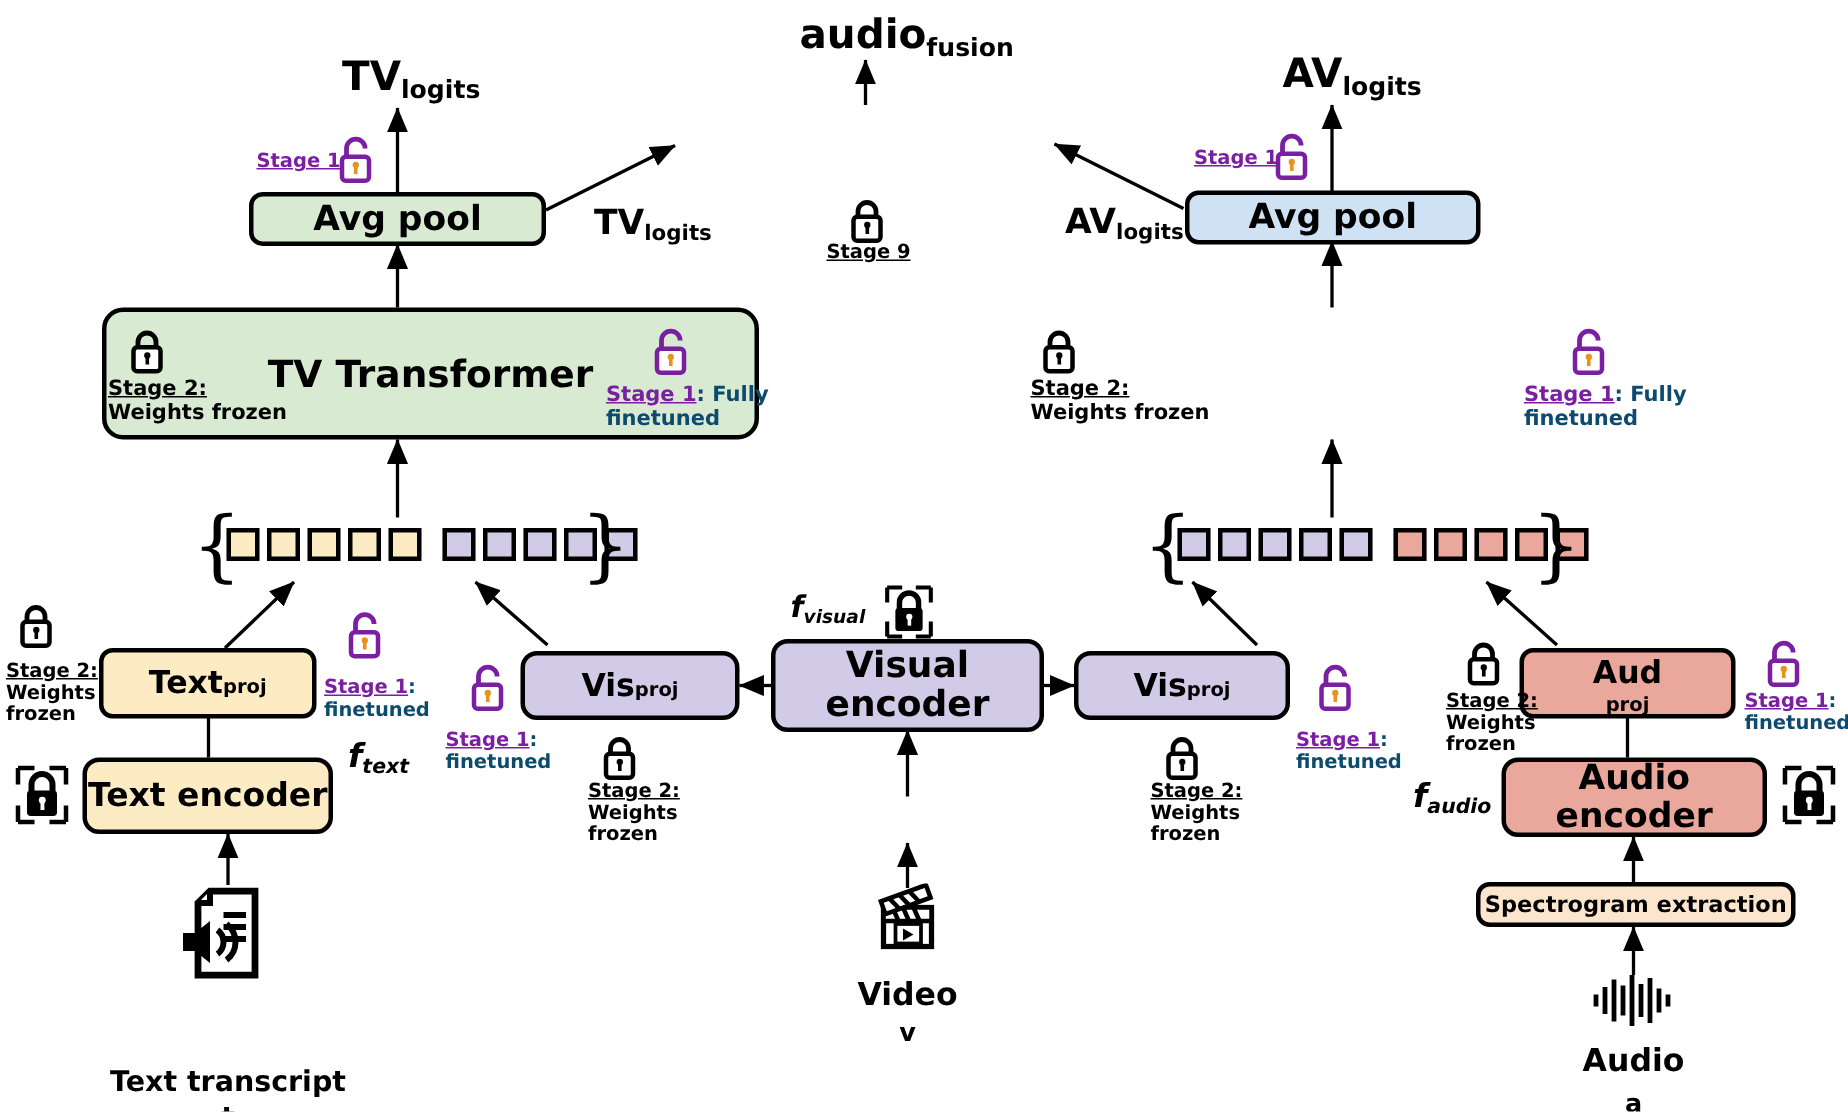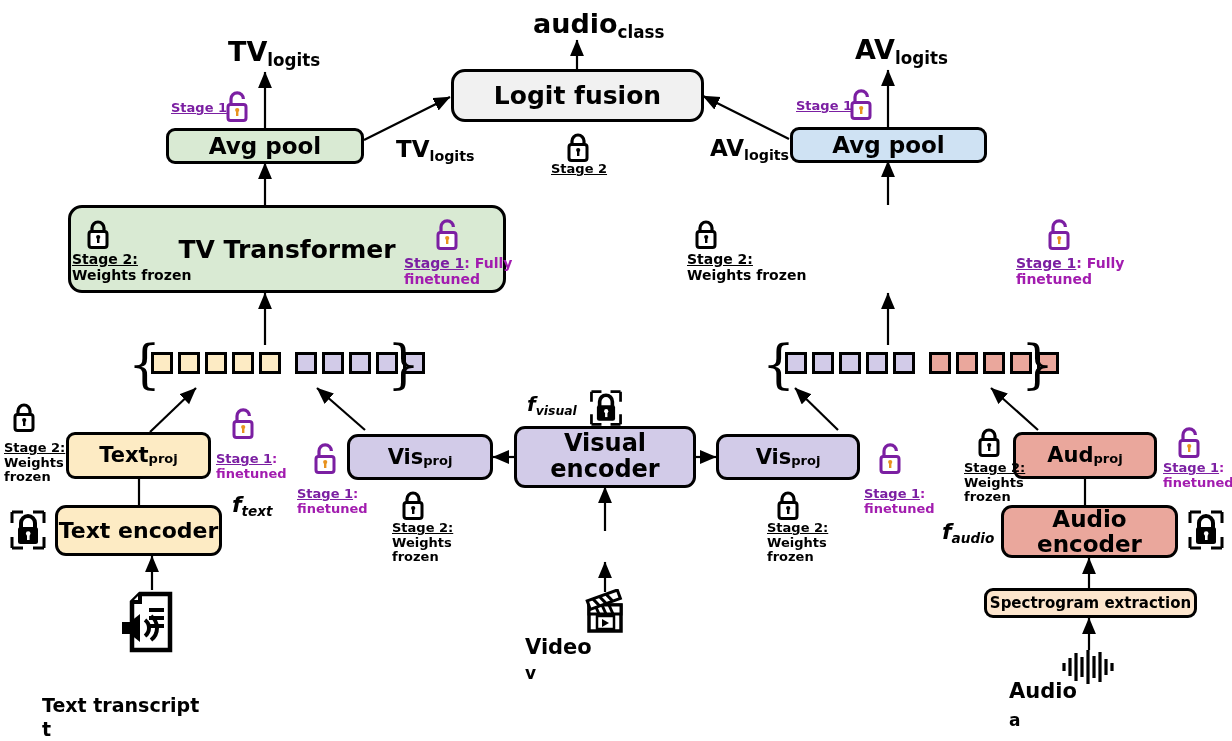--- a/index.html
+++ b/index.html
@@ -14,43 +14,43 @@
   .r-lg{border-radius:14px;}
   .r-md{border-radius:11px;}
   .r-sm{border-radius:9px;}
 
   .c-green{background:#d9ead3;}
   .c-blue{background:#cfe2f3;}
   .c-grey{background:#f1f1f1;}
   .c-cream{background:#fce5cd;}
   .c-yellow{background:#fdebc4;}
   .c-purple{background:#d2cbe8;align-items:center;}
-  .c-salmon{background:#eaa79c;}
+  .c-salmon{background:#eaa79c;flex-direction:column;}
   .mathlbl{position:absolute;z-index:4;font-weight:700;white-space:nowrap;}
   .sub{font-size:.62em;vertical-align:baseline;position:relative;top:.30em;font-weight:700;}
   .ital{font-style:italic;}
 
   
   .ann{position:absolute;z-index:6;white-space:nowrap;line-height:1.12;font-weight:700;}
   .ann .s1{color:#7b1fa2;text-decoration:underline;}
   .ann .s2{color:#000;text-decoration:underline;}
-  .ann .ft{color:#a21caf;}
+  .ann .ft{color:#0c4a6e;}
   .ann .wf{color:#000;}
 
   .lockwrap{position:absolute;z-index:6;}
 
   
   .tokrow{position:absolute;z-index:3;display:flex;align-items:center;}
   .tok{width:22px;height:22px;border:3px solid #000;box-sizing:border-box;margin-right:5px;}
   .tok.gap{margin-right:14px;}
   .brace{position:absolute;z-index:3;font-size:52px;font-weight:400;
          font-family:"DejaVu Serif","Liberation Serif",serif;line-height:1;}
 
   .iconbox{position:absolute;z-index:4;}
-  .cap{position:absolute;z-index:4;text-align:left;font-weight:700;line-height:1.25;}
+  .cap{position:absolute;z-index:4;text-align:center;font-weight:700;line-height:1.25;margin-top:16px;}
 </style>
 </head>
 <body>
 
 <div id="stage">
 
   <svg class="edges" viewBox="0 0 1232 741">
     <defs>
       <marker id="ah" markerWidth="9" markerHeight="9" refX="7.4" refY="3.2" orient="auto">
         <path d="M0,0 L7.6,3.2 L0,6.4 z" fill="#000"></path>
@@ -104,38 +104,37 @@
       <line x1="1089" y1="588" x2="1089" y2="558"></line>
 
       <line x1="1089" y1="650" x2="1089" y2="618"></line>
     </g>
   </svg>
 
   <div class="mathlbl" style="left:228px;top:36px;font-size:27px;">
     <span>TV</span><span class="sub">logits</span>
   </div>
   <div class="mathlbl" style="left:533px;top:8px;font-size:27px;">
-    <span>audio</span><span class="sub">class</span>
+    <span>audio</span><span class="sub">fusion</span>
   </div>
   <div class="mathlbl" style="left:855px;top:34px;font-size:27px;">
     <span>AV</span><span class="sub">logits</span>
   </div>
 
-  <div class="node r-lg c-grey" style="left:451px;top:69px;width:253px;height:53px;font-size:25px;">Logit fusion</div>
 
   <div class="lockwrap" style="left:564px;top:131px;">
     <svg width="28" height="32" viewBox="0 0 28 32">
       <path d="M8,14 L8,10 a6,6 0 0 1 12,0 L20,14" fill="none" stroke="#000" stroke-width="3.2"></path>
       <rect x="5" y="13.5" width="18" height="16" rx="2.5" fill="#fff" stroke="#000" stroke-width="3"></rect>
       <rect x="13" y="18" width="2.4" height="7" fill="#000"></rect>
       <circle cx="14.2" cy="19" r="2.1" fill="#000"></circle>
     </svg>
   </div>
   <div class="ann" style="left:551px;top:162px;font-size:13px;">
-    <span class="s2">Stage 2</span>
+    <span class="s2">Stage 9</span>
   </div>
 
   <div class="node r-sm c-green" style="left:166px;top:128px;width:198px;height:36px;font-size:23px;">Avg pool</div>
   <div class="lockwrap" style="left:222px;top:88px;">
     <svg width="30" height="36" viewBox="0 0 30 36">
       <path d="M9,17 L9,11 a6.2,6.2 0 0 1 12.4,0" fill="none" stroke="#7b1fa2" stroke-width="3.2"></path>
       <rect x="6" y="16.5" width="18" height="16" rx="2.5" fill="#fff" stroke="#7b1fa2" stroke-width="3"></rect>
       <rect x="14" y="21" width="2.4" height="7" fill="#e8931f"></rect>
       <circle cx="15.2" cy="22" r="2.1" fill="#e8931f"></circle>
     </svg>

